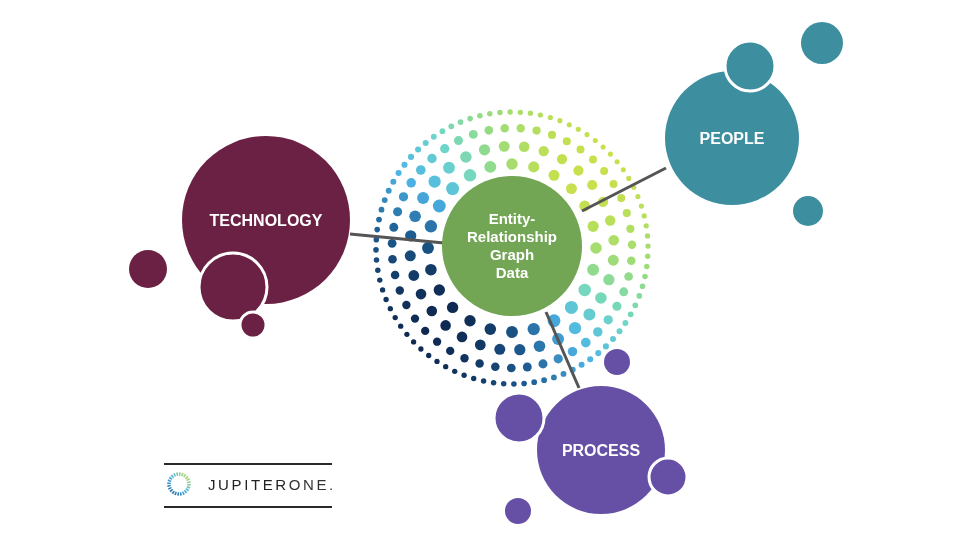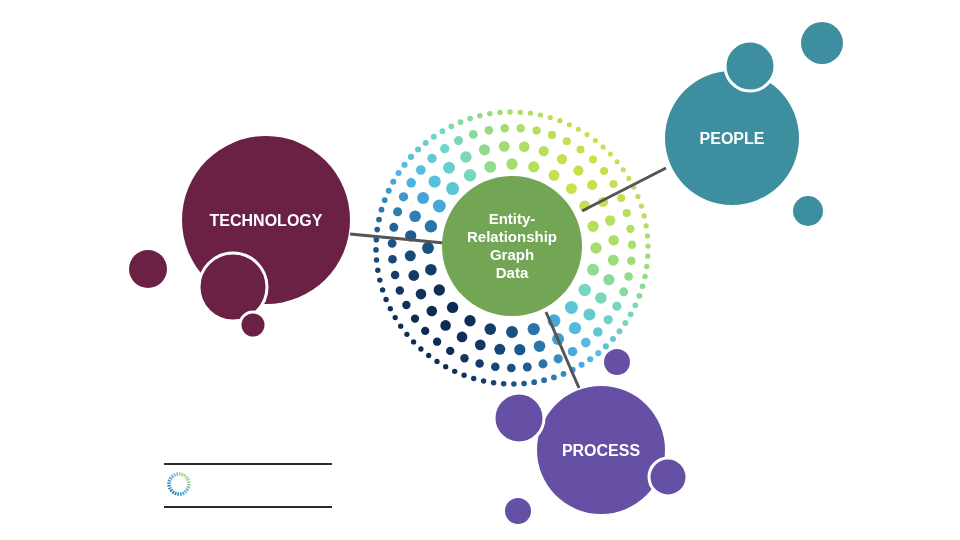--- a/index.html
+++ b/index.html
@@ -250,14 +250,15 @@
   <svg class="mark" viewBox="0 0 26 26">
     <defs>
       <linearGradient id="logoGrad" x1="0" y1="1" x2="1" y2="0">
         <stop offset="0" stop-color="#1e5f95"></stop>
         <stop offset="0.5" stop-color="#4db4e6"></stop>
         <stop offset="1" stop-color="#c7e04d"></stop>
       </linearGradient>
     </defs>
     <circle cx="13" cy="13" r="10" fill="none" stroke="url(#logoGrad)" stroke-width="3.5" stroke-dasharray="1.6 1"></circle>
   </svg>
+  <div class="word"><span>JUPITER</span><span class="light">ONE</span><span class="light">.</span></div>
   <div class="rule bottom"></div>
 </div>
 
 </body></html>

